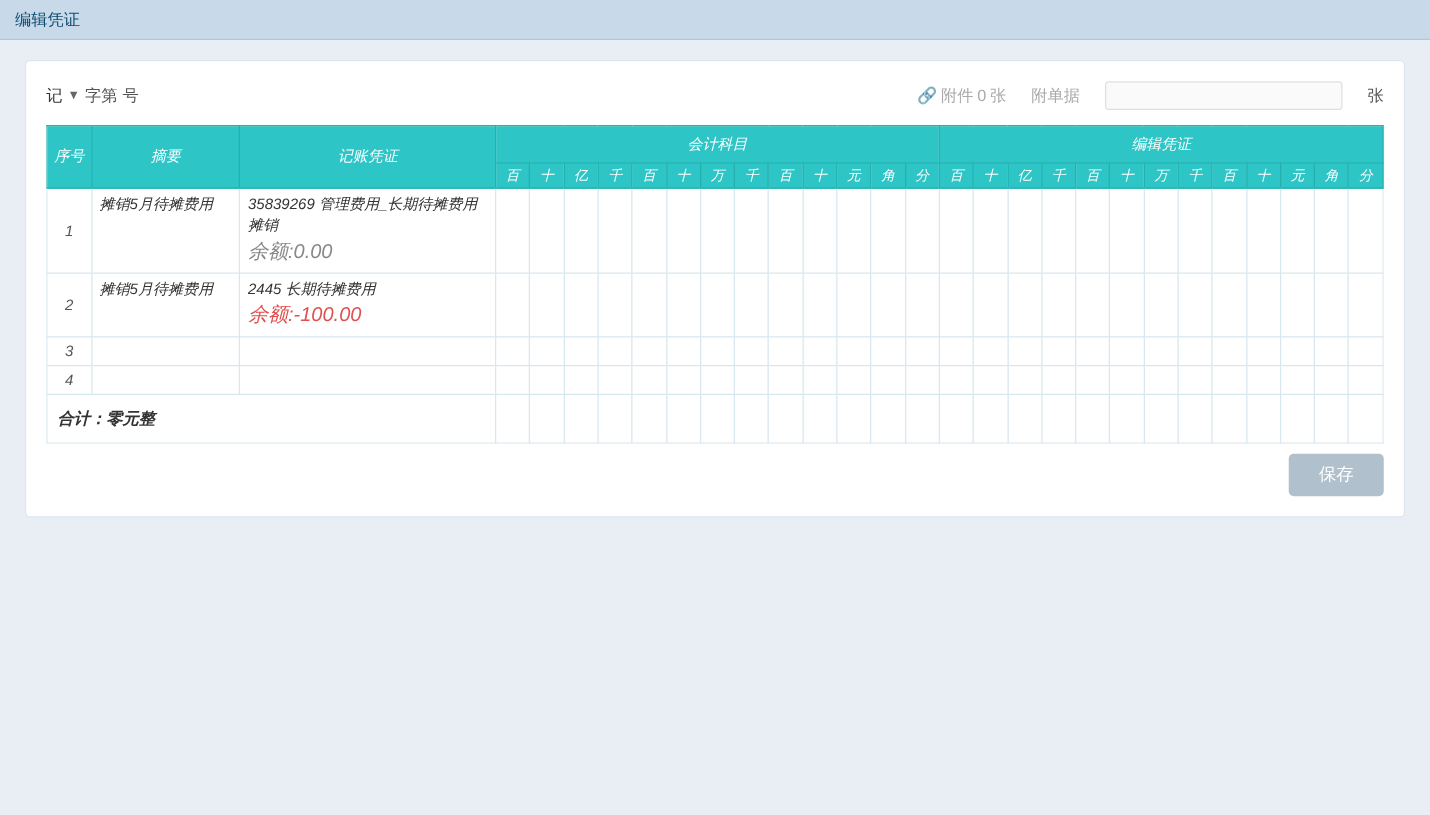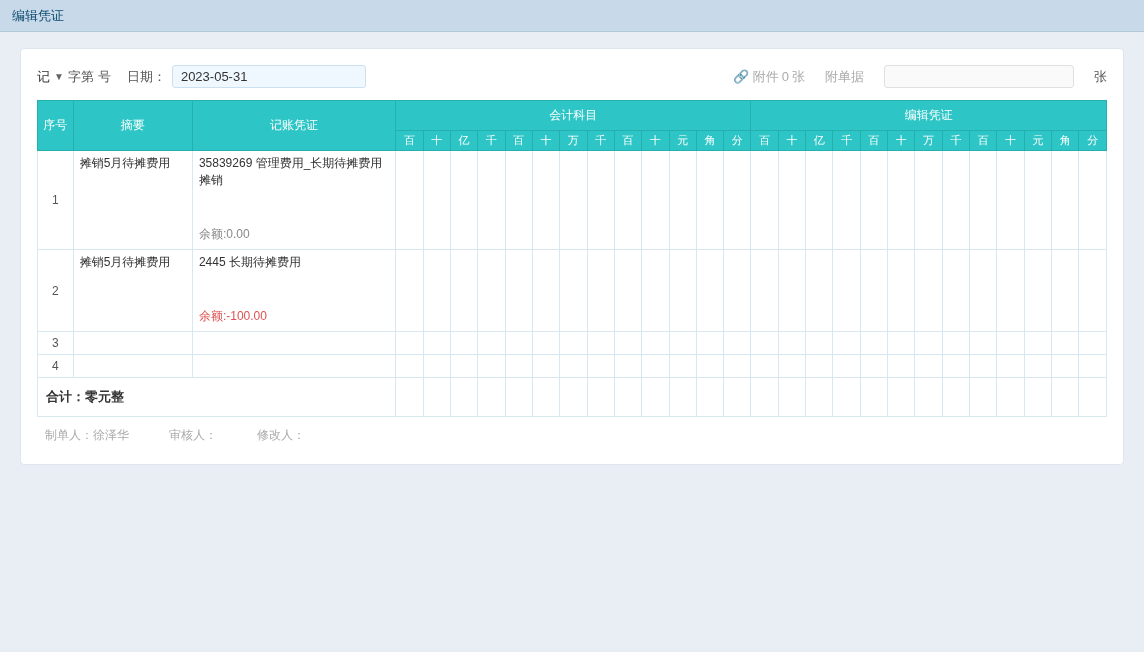--- a/index.html
+++ b/index.html
@@ -160,23 +160,22 @@
     }
     .digit-cell {
       border: 1px solid #d8e8f0;
       text-align: center;
       color: #555;
       padding: 4px 2px;
       min-height: 30px;
     }
     .balance-row {
       color: #888;
-      font-size: 12px;
+      font-size: 16px;
       padding: 2px 0;
-      margin-top: 35px;
     }
     .balance-negative {
       color: #e05050;
     }
     .total-row td {
       padding: 10px 8px;
       font-size: 13px;
       border-top: 1px solid #d8e8f0;
       border-bottom: 1px solid #d8e8f0;
     }
@@ -200,20 +199,21 @@
       display: block;
     }
     .footer-actions {
       display: flex;
       justify-content: flex-end;
       margin-top: 8px;
     }
     .table-wrapper {
       overflow-x: auto;
       position: relative;
+      font-style: italic;
     }
     .header-main {
       text-align: center;
     }
   </style>
 </head>
 <body>
 
 <div class="title-bar">
   <span>编辑凭证</span>
@@ -222,24 +222,20 @@
 <div class="main-area">
 
   <div class="card">
 
     <div class="form-row">
       <div class="voucher-type-group">
         <span>记</span>
         <button class="arrow-btn">▼</button>
         <span class="form-label">字第</span>
         <span class="form-label">号</span>
-      </div>
-      <div style="display:flex;align-items:center;gap:6px;">
-        <span class="form-label">日期：</span>
-        <input class="date-field" type="text" value="2023-05-31" style="">
       </div>
       <div class="attachment-area">
         <span class="attach-link">
           <span>🔗</span>
           <span>附件</span>
           <span>0</span>
           <span>张</span>
         </span>
         <span class="attach-link">附单据</span>
         <input class="zhang-field" type="text" value="" placeholder="" style="">
@@ -453,25 +449,17 @@
               <td class="digit-cell" style="min-width: 22px; width: 22px; padding: 2px;"></td>
               <td class="digit-cell" style="min-width: 22px; width: 22px; padding: 2px;"></td>
               <td class="digit-cell" style="min-width: 22px; width: 22px; padding: 2px;"></td>
               <td class="digit-cell" style="min-width: 22px; width: 22px; padding: 2px;"></td>
               <td class="digit-cell" style="min-width: 22px; width: 22px; padding: 2px;"></td>
             </tr>
           </tbody>
       </table>
     </div>
 
-    <div class="footer-row">
-      <span>
-        <span>制单人：</span><span>徐泽华</span>
-      </span>
-      <span>
-        <span>审核人：</span><span></span>
-      </span>
-      <span>
-        <span>修改人：</span><span></span>
-      </span>
+    <div class="footer-actions">
+      <button class="save-btn">保存</button>
     </div>
   </div>
 </div>
 
 </body></html>

